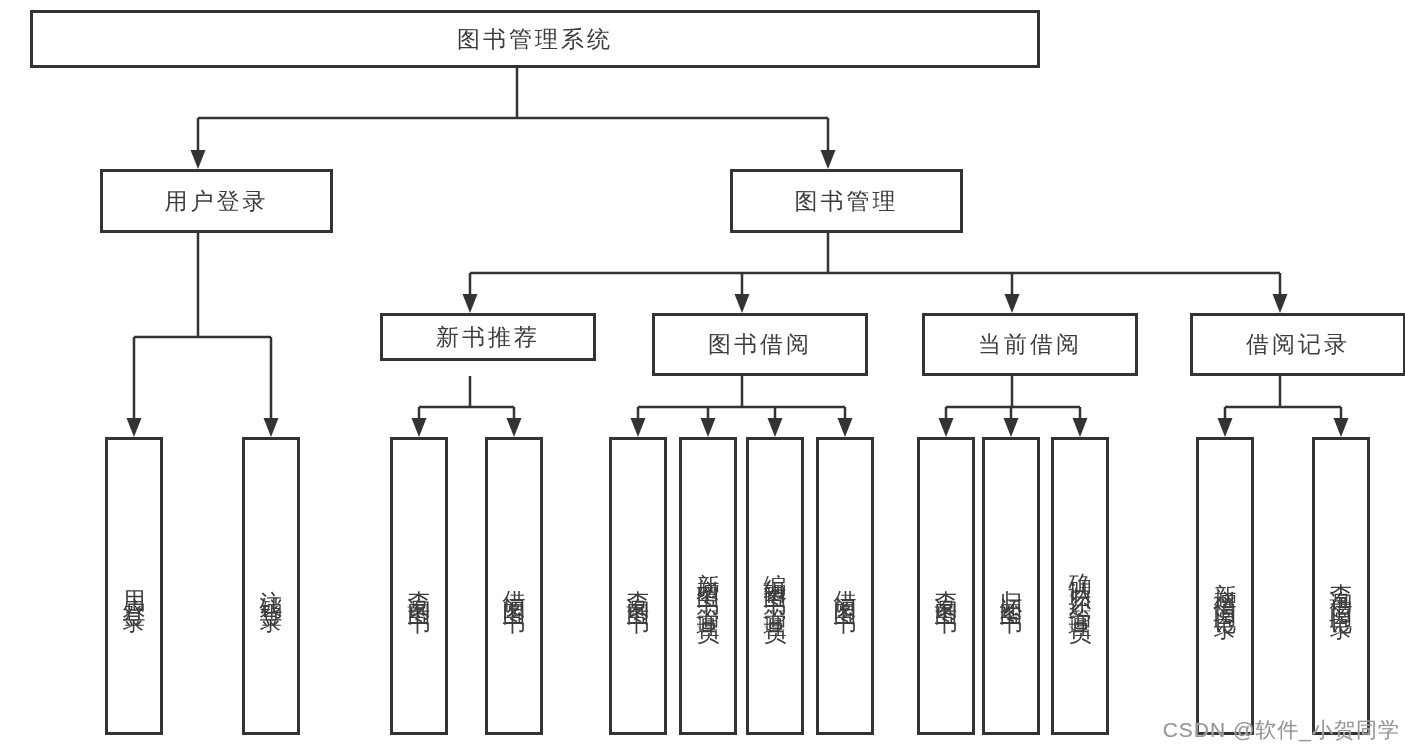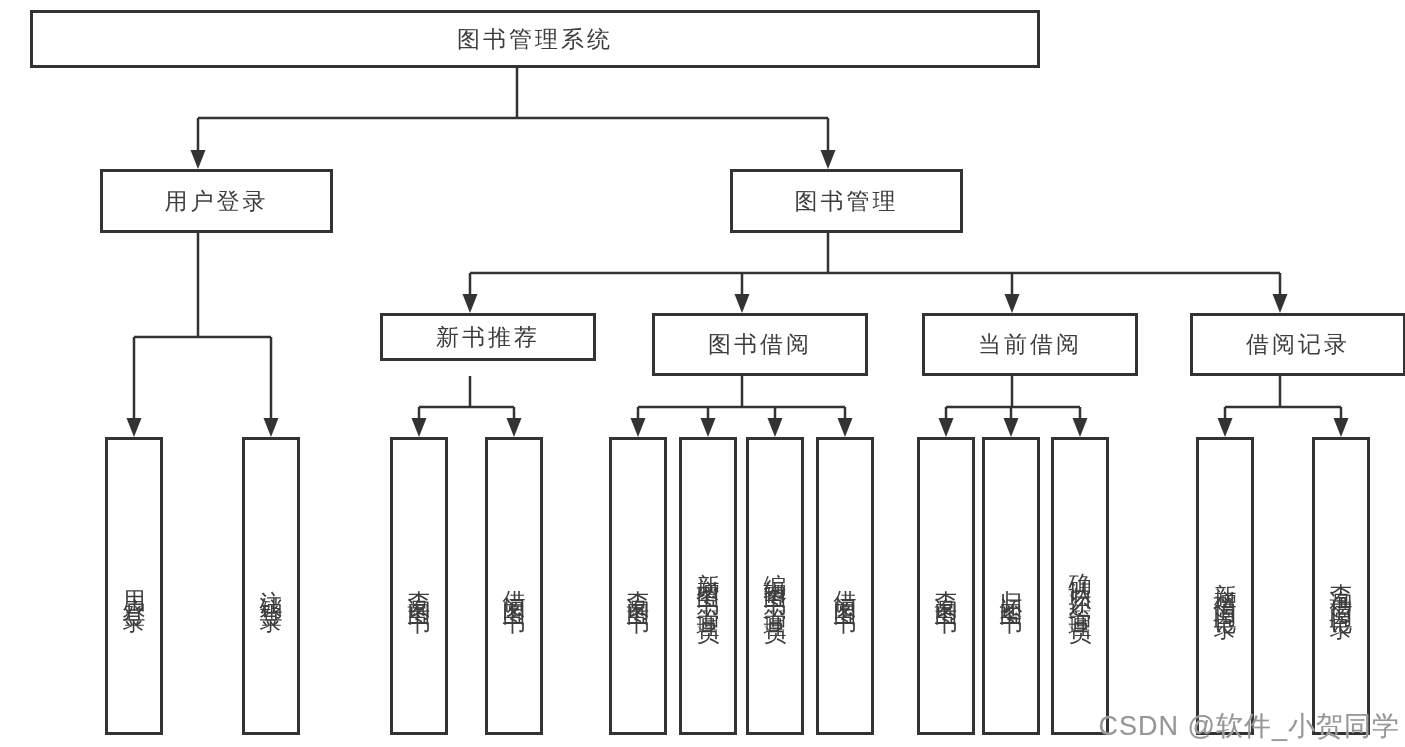--- a/index.html
+++ b/index.html
@@ -40,21 +40,21 @@
   }
   .node.v {
     writing-mode: vertical-rl;
     text-orientation: mixed;
     letter-spacing: 7px;
   }
   #watermark {
     position: absolute;
     right: 5px;
     bottom: 3px;
-    font-size: 27px;
+    font-size: 21px;
     color: #979797;
     letter-spacing: 1px;
     text-shadow: 0 0 1px #d9d9d9;
     white-space: nowrap;
   }
 </style>
 </head>
 <body>
 
 <div id="stage">

